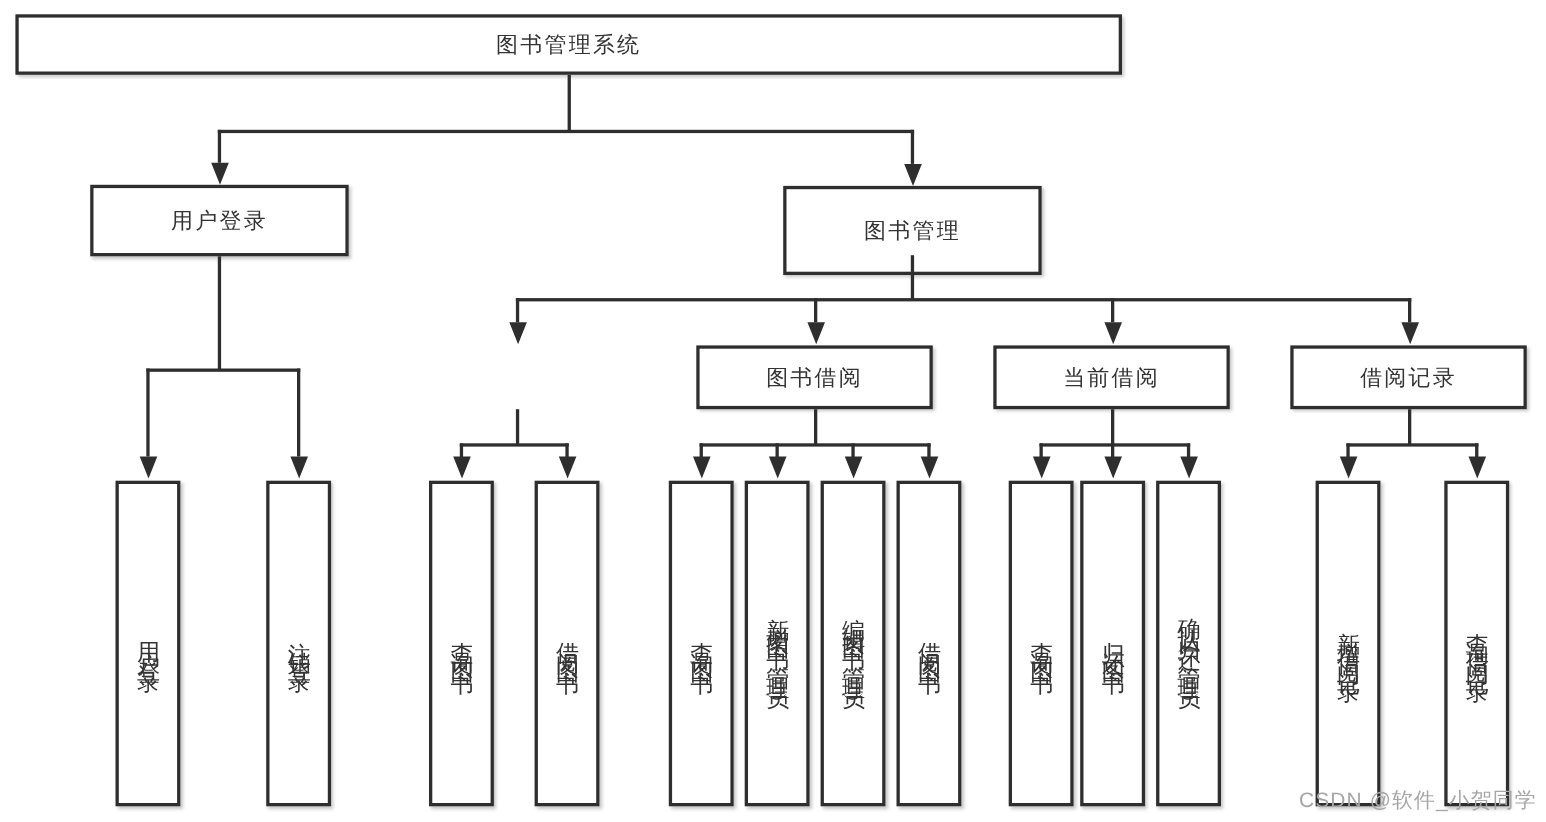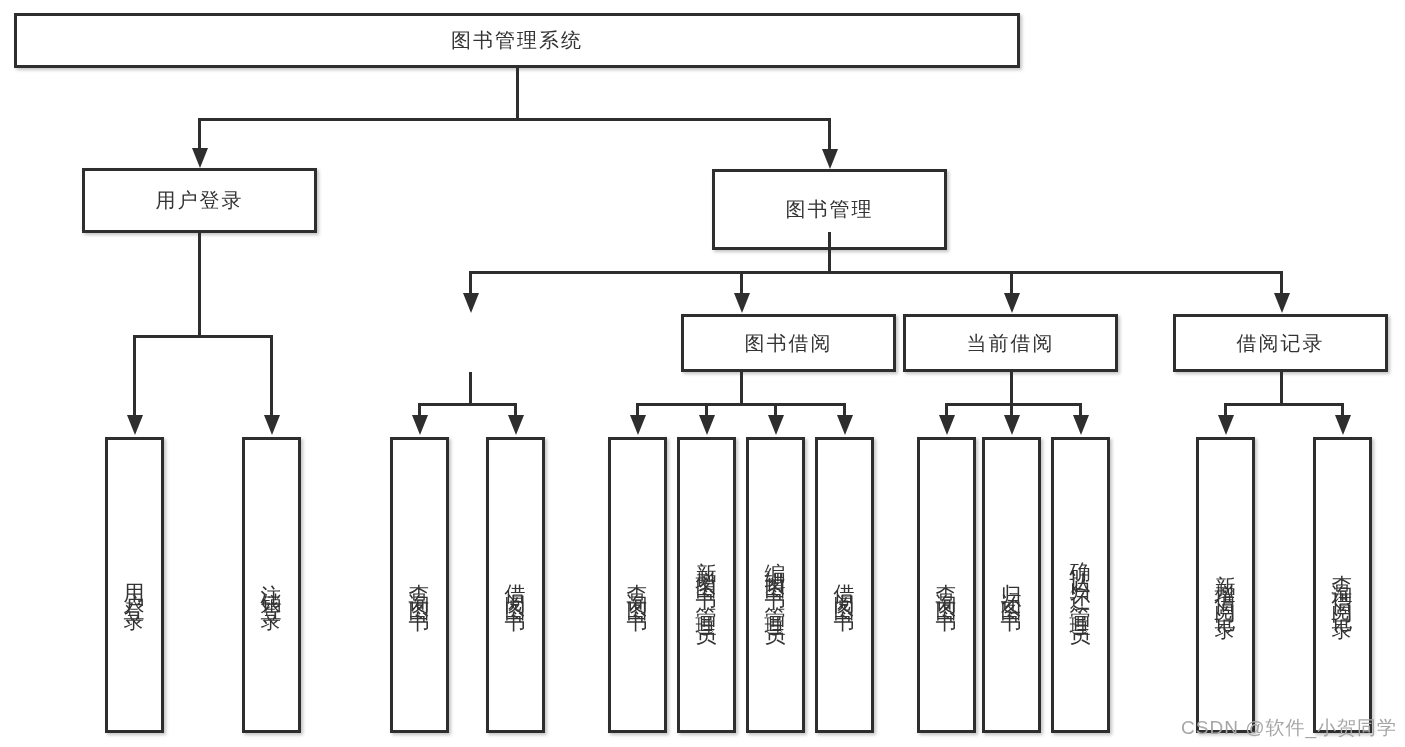--- a/index.html
+++ b/index.html
@@ -64,21 +64,21 @@
   <div class="hline" style="left:469px;top:271px;width:814px;"></div>
   <div class="vline" style="left:469px;top:271px;height:22px;"></div>
   <div class="arrow" style="left:463px;top:293px;"></div>
   <div class="vline" style="left:740px;top:271px;height:22px;"></div>
   <div class="arrow" style="left:734px;top:293px;"></div>
   <div class="vline" style="left:1010px;top:271px;height:22px;"></div>
   <div class="arrow" style="left:1004px;top:293px;"></div>
   <div class="vline" style="left:1280px;top:271px;height:22px;"></div>
   <div class="arrow" style="left:1274px;top:293px;"></div>
 
-  <div class="box" style="left:633px;top:314px;width:215px;height:58px;margin-left:48px;">
+  <div class="box" style="left:633px;top:314px;width:215px;height:58px;">
     <span class="hlabel">图书借阅</span>
   </div>
   <div class="box" style="left:1173px;top:314px;width:215px;height:58px;">
     <span class="hlabel">借阅记录</span>
   </div>
   <div class="box" style="left:903px;top:314px;width:215px;height:58px;">
     <span class="hlabel">当前借阅</span>
   </div>
 
   <div class="vline" style="left:469px;top:372px;height:33px;"></div>

